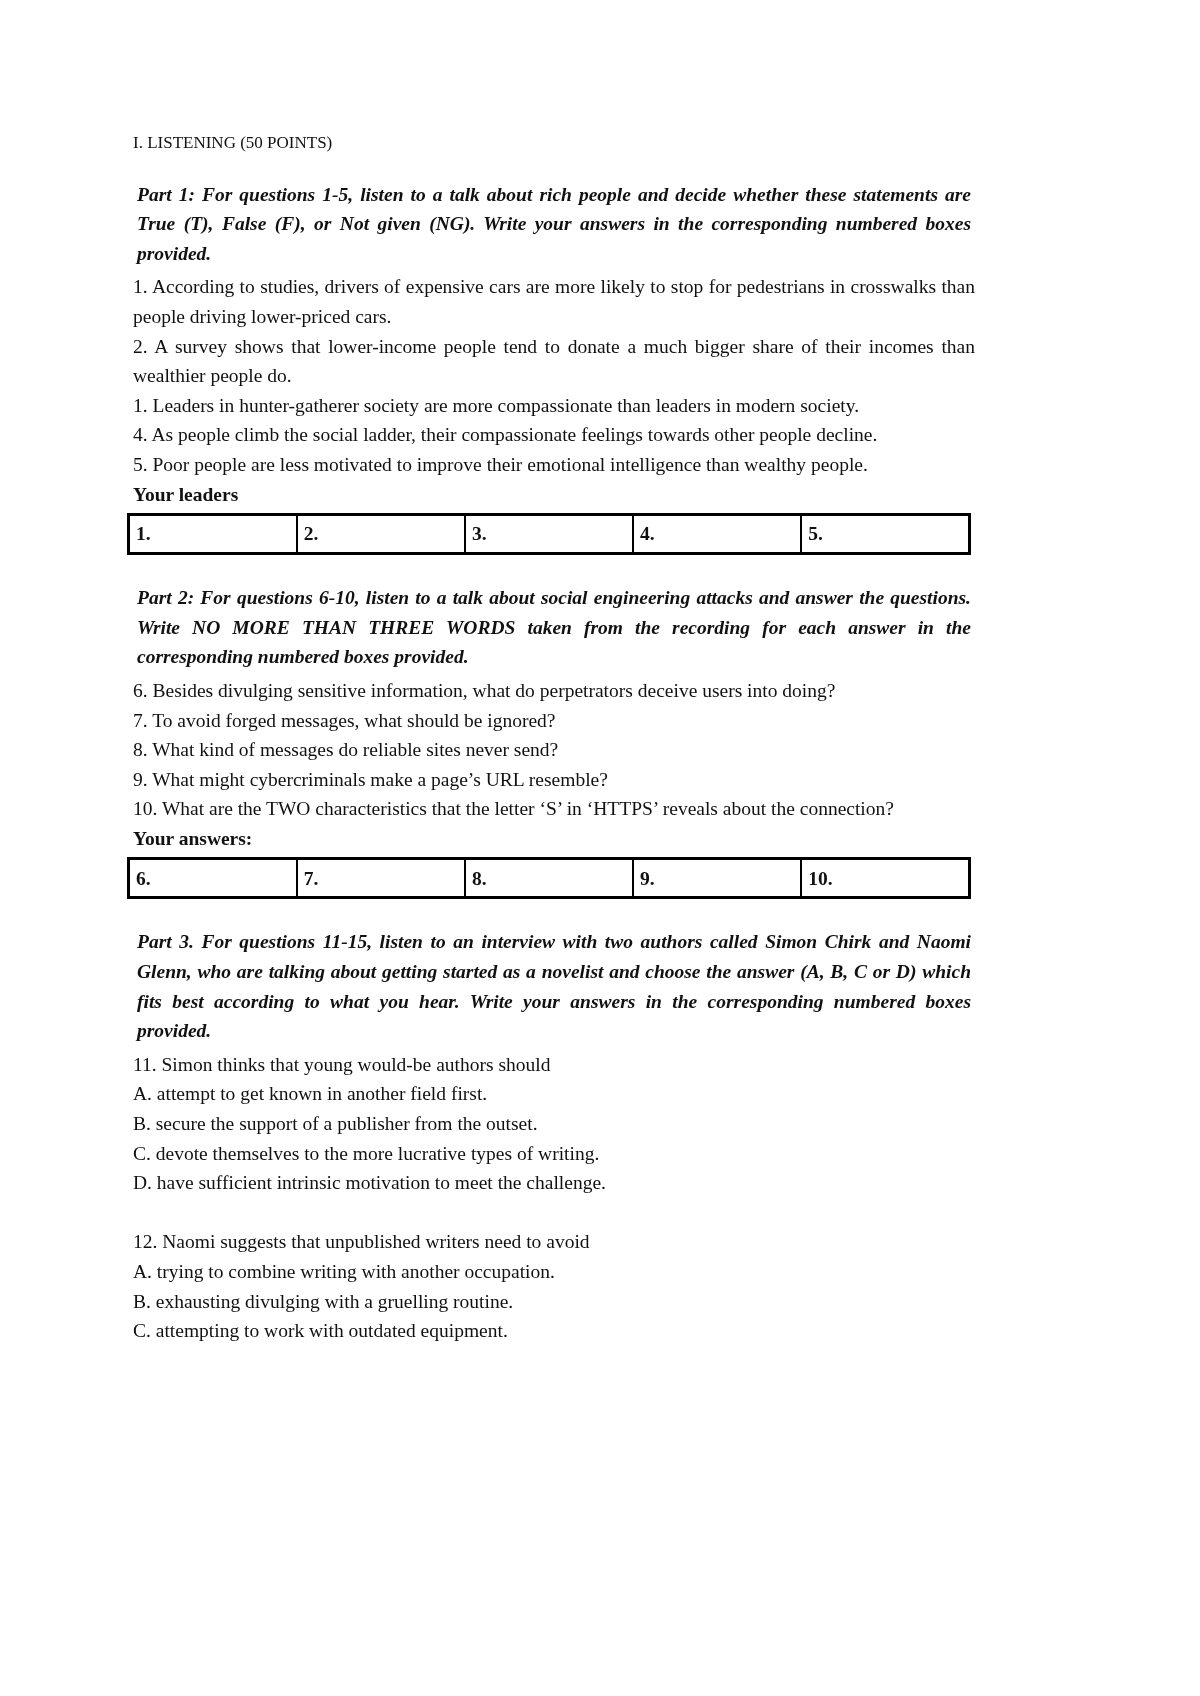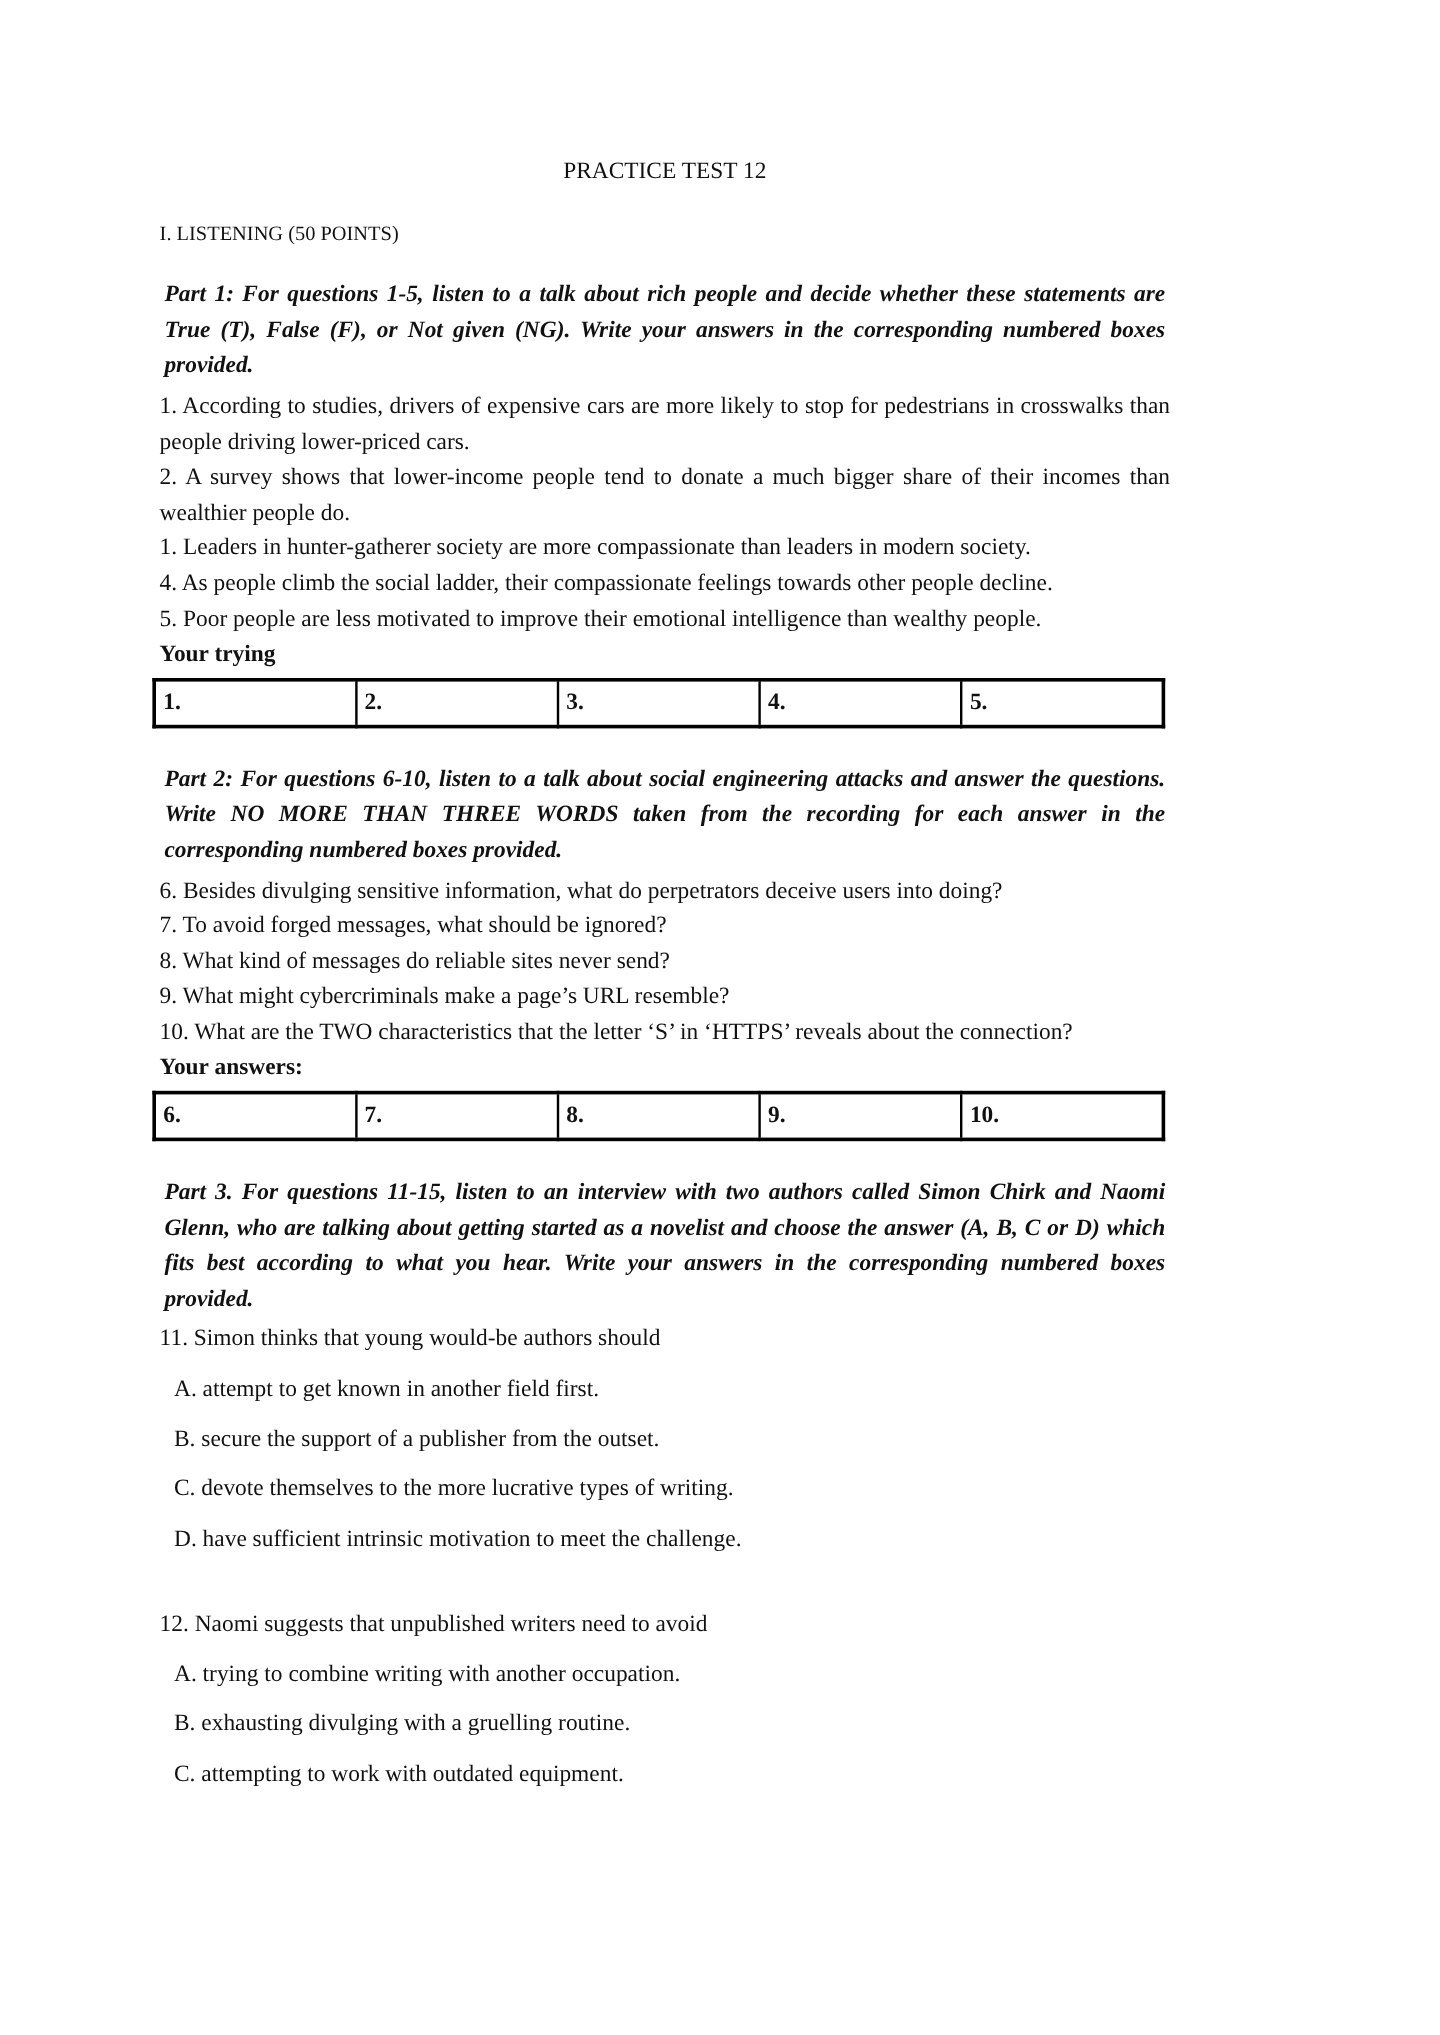--- a/index.html
+++ b/index.html
@@ -3,41 +3,40 @@
 <meta charset="utf-8">
 <style>
   html, body { margin: 0; padding: 0; background: #ffffff; }
   body { width: 1200px; height: 1696px; position: relative; overflow: hidden;
          font-family: "Liberation Serif", "DejaVu Serif", serif; color: #111; }
   .page { position: absolute; left: 133px; top: 128px; width: 842px; font-size: 19.5px; line-height: 29.6px; }
   .title { text-align: center; margin: 0 0 22px 0; font-size: 19.5px; font-weight: normal; }
   .section { margin: 0 0 22px 0; font-weight: normal; font-size: 17px; }
   .instr { font-style: italic; font-weight: bold; text-align: justify; margin: 4px; }
   .q { margin: 0; text-align: justify; }
-  .opt { margin: 12px; }
+  .opt { margin: 0; }
   .ans-label { font-weight: bold; margin: 0; }
   table.ans { border-collapse: collapse; width: 844px; margin: 4px 0 28px -6px; border: 3px solid #000; }
   table.ans td { border: 2px solid #000; height: 36px; padding: 0 0 0 6px; font-weight: bold; font-size: 19.5px; width: 20%; }
   .gap { height: 29.6px; }
 </style>
 </head>
 <body>
 
 <div class="page">
-  <h1 class="title">PRACTICE TEST 12</h1>
   <h2 class="section">I. LISTENING (50 POINTS)</h2>
 
   <div>
     <p class="instr">Part 1: For questions 1-5, listen to a talk about rich people and decide whether these statements are True (T), False (F), or Not given (NG). Write your answers in the corresponding numbered boxes provided.</p>
     <p class="q">1. According to studies, drivers of expensive cars are more likely to stop for pedestrians in crosswalks than people driving lower-priced cars.</p>
     <p class="q">2. A survey shows that lower-income people tend to donate a much bigger share of their incomes than wealthier people do.</p>
     <p class="q">1. Leaders in hunter-gatherer society are more compassionate than leaders in modern society.</p>
     <p class="q">4. As people climb the social ladder, their compassionate feelings towards other people decline.</p>
     <p class="q">5. Poor people are less motivated to improve their emotional intelligence than wealthy people.</p>
-    <p class="ans-label">Your trying</p>
+    <p class="ans-label">Your leaders</p>
     <table class="ans">
       <tbody>
           <tr>
         <td>1.</td>
         <td>2.</td>
         <td>3.</td>
         <td>4.</td>
         <td>5.</td>
       </tr>
     </tbody>

